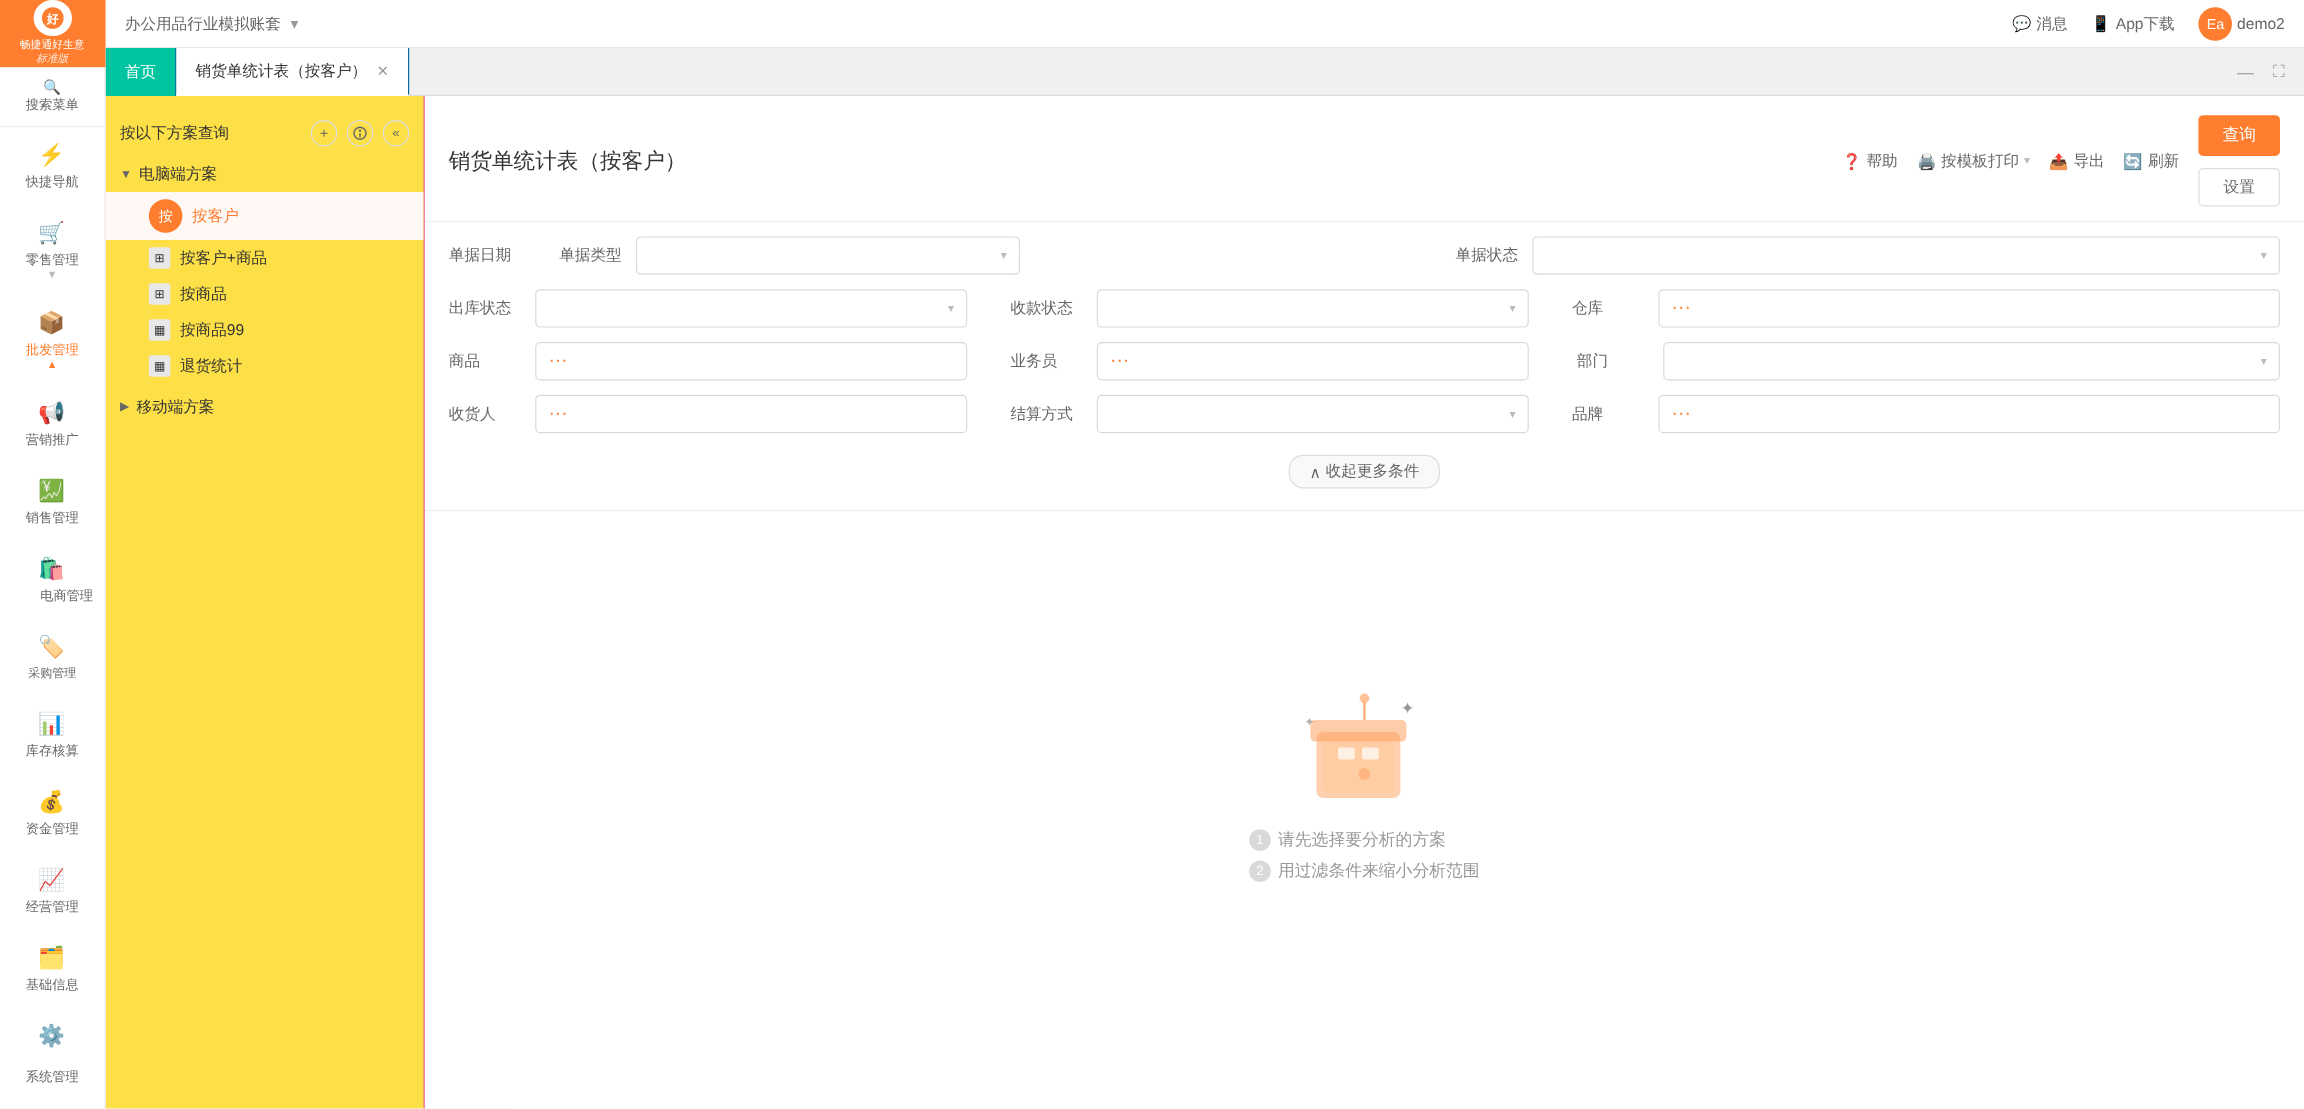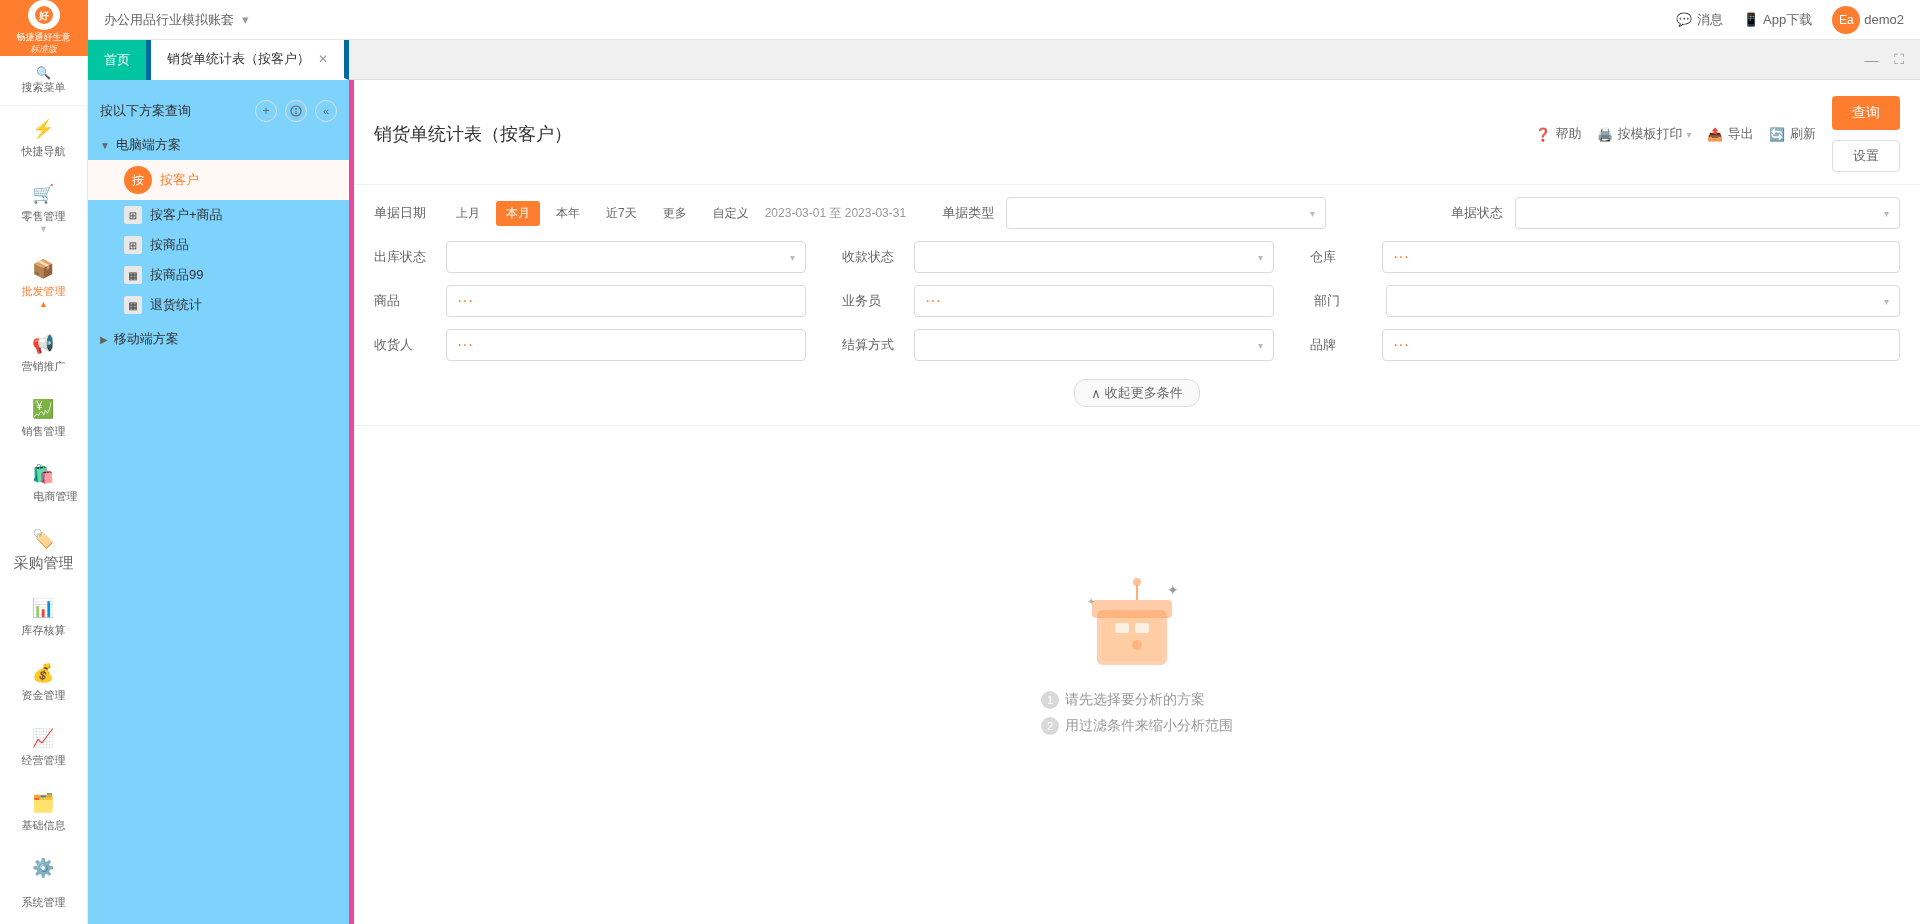--- a/index.html
+++ b/index.html
@@ -19,31 +19,31 @@
     .main { flex: 1; display: flex; flex-direction: column; height: 924px; overflow: hidden; }
 
     
     .topbar { height: 40px; background: #fff; border-bottom: 1px solid #e8e8e8; display: flex; align-items: center; justify-content: space-between; padding: 0 16px; flex-shrink: 0; }
     .topbar-left { display: flex; align-items: center; gap: 8px; font-size: 13px; color: #666; }
     .topbar-right { display: flex; align-items: center; gap: 20px; }
     .topbar-btn { display: flex; align-items: center; gap: 4px; font-size: 13px; color: #666; cursor: pointer; }
 
     
     .tabbar { height: 40px; background: #f0f0f0; display: flex; align-items: center; flex-shrink: 0; border-bottom: 1px solid #ddd; }
-    .tab { height: 40px; padding: 0 16px; display: flex; align-items: center; gap: 8px; cursor: pointer; font-size: 13px; background: #f0f0f0; color: #666; border-right: 5px solid #0369a1; }
+    .tab { height: 40px; padding: 0 16px; display: flex; align-items: center; gap: 8px; cursor: pointer; font-size: 13px; background: #f0f0f0; color: #666; border-right: 1px solid #0369a1; }
     .tab.active { background: #fff; color: #333; border-bottom: 2px solid #fff; }
     .tab.home { background: #00c5a0; color: #fff; }
     .tab-close { font-size: 12px; color: #999; cursor: pointer; }
     .tab-maximize { font-size: 14px; color: #999; cursor: pointer; margin-left: auto; margin-right: 8px; }
 
     
     .content { flex: 1; display: flex; overflow: hidden; }
 
     
-    .left-panel { width: 266px; background: #7dd3fc; border-right: 5px solid #ec4899; padding: 12px 0; flex-shrink: 0; overflow-y: auto; }
+    .left-panel { width: 266px; background: #fde047; border-right: 1px solid #ec4899; padding: 12px 0; flex-shrink: 0; overflow-y: auto; }
     .left-panel-header { padding: 8px 12px; display: flex; align-items: center; justify-content: space-between; }
     .left-panel-title { font-size: 13px; color: #333; font-weight: 500; }
     .left-panel-actions { display: flex; align-items: center; gap: 8px; }
     .lp-action-btn { width: 22px; height: 22px; border: 1px solid #ddd; border-radius: 50%; display: flex; align-items: center; justify-content: center; cursor: pointer; font-size: 12px; color: #666; }
     .tree-section { padding: 6px 12px; display: flex; align-items: center; gap: 6px; font-size: 13px; color: #333; font-weight: 500; }
     .tree-sub-item { padding: 6px 12px 6px 36px; display: flex; align-items: center; gap: 8px; cursor: pointer; font-size: 13px; color: #333; }
     .tree-sub-item.active { color: #ff7d2e; background: #fff8f5; }
     .active-dot { width: 28px; height: 28px; background: #ff7d2e; border-radius: 50%; display: flex; align-items: center; justify-content: center; color: #fff; font-size: 12px; }
 
     
@@ -127,21 +127,21 @@
   <div class="sidebar-item">
     <div class="s-icon">💹</div>
     <div style="font-size:11px;">销售管理</div>
   </div>
   <div class="sidebar-item">
     <div class="s-icon">🛍️</div>
     <div style="font-size:11px;padding-left:24px;">电商管理</div>
   </div>
   <div class="sidebar-item">
     <div class="s-icon">🏷️</div>
-    <div style="font-size:15px;">采购管理</div>
+    <div style="font-size:10px;">采购管理</div>
   </div>
   <div class="sidebar-item">
     <div class="s-icon">📊</div>
     <div style="font-size:11px;">库存核算</div>
   </div>
   <div class="sidebar-item">
     <div class="s-icon">💰</div>
     <div style="font-size:11px;">资金管理</div>
   </div>
   <div class="sidebar-item">
@@ -280,29 +280,20 @@
             <button class="query-btn">查询</button>
             <button class="setting-btn">设置</button>
           </div>
         </div>
       </div>
 
       <div class="filter-area">
 
         <div class="filter-row">
           <span class="filter-label">单据日期</span>
-          <div class="filter-dates">
-            <span class="date-btn">上月</span>
-            <span class="date-btn active">本月</span>
-            <span class="date-btn">本年</span>
-            <span class="date-btn">近7天</span>
-            <span class="date-btn">更多</span>
-            <span class="date-btn">自定义</span>
-            <span class="date-range">2023-03-01 至 2023-03-31</span>
-          </div>
           <div style="flex:1;display:flex;align-items:center;gap:8px;">
             <span class="filter-label" style="margin-left:20px;">单据类型</span>
             <div class="filter-select" style="flex:1;max-width:320px;">
               <span class="filter-select-text"></span>
               <span class="filter-select-arrow">▾</span>
             </div>
           </div>
           <div style="flex:1;display:flex;align-items:center;gap:8px;">
             <span class="filter-label" style="margin-left:32px;">单据状态</span>
             <div class="filter-select" style="flex:1;">

